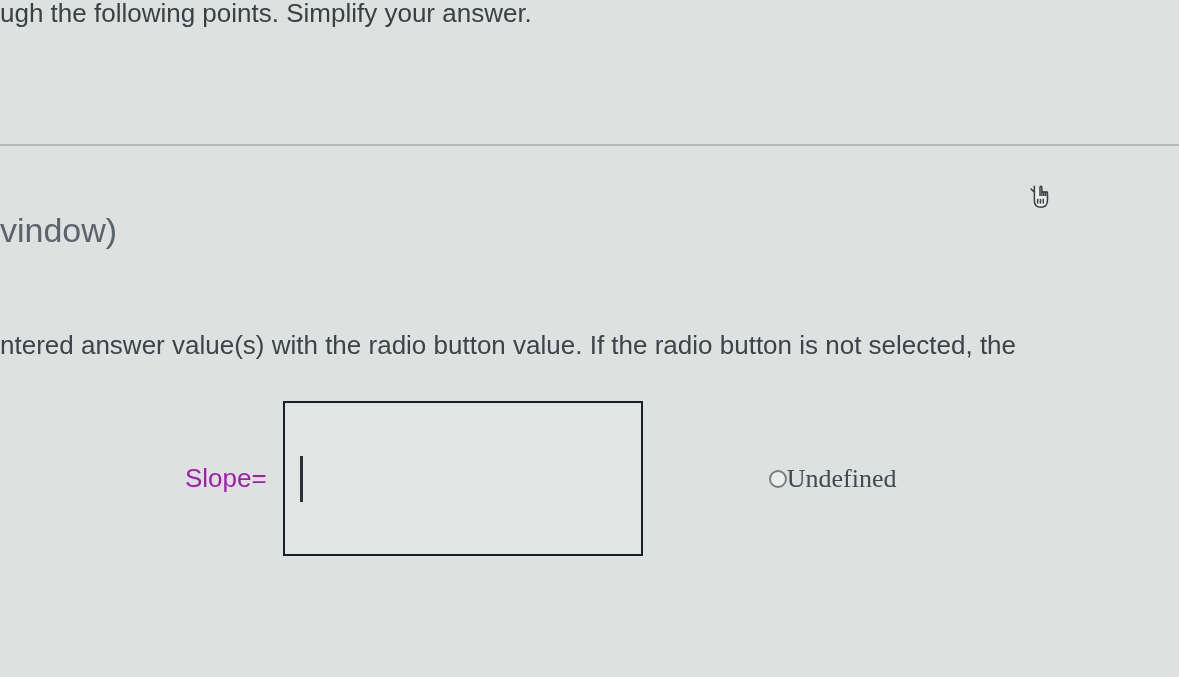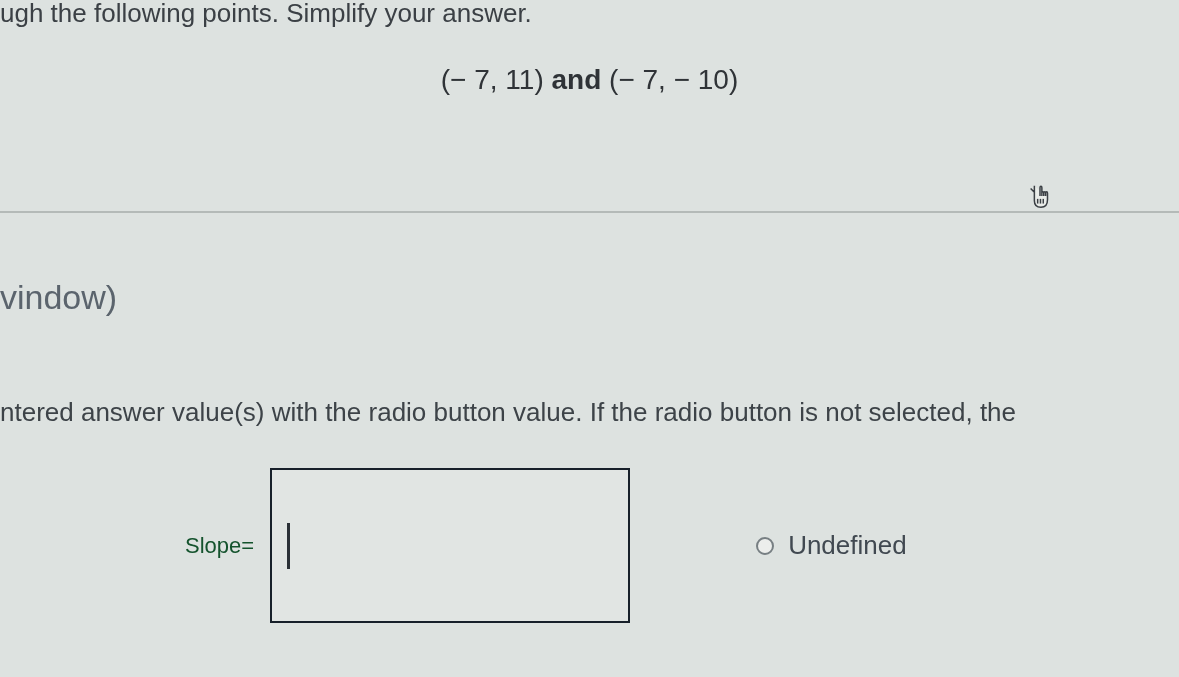--- a/index.html
+++ b/index.html
@@ -69,23 +69,23 @@
       white-space: nowrap;
     }
     .answer-row {
       display: flex;
       align-items: center;
       margin-top: 40px;
       margin-left: 185px;
       gap: 16px;
     }
     .slope-label {
-      font-size: 22px;
+      font-size: 26px;
       font-weight: 500;
-      color: #14532d;
+      color: #a21caf;
     }
     .slope-box {
       width: 360px;
       height: 155px;
       border: 2px solid #17202a;
       background: #e1e5e3;
       position: relative;
       display: flex;
       align-items: center;
     }
@@ -94,47 +94,42 @@
       left: 15px;
       top: 50%;
       transform: translateY(-50%);
       width: 3px;
       height: 46px;
       background: #2a3036;
     }
     .radio-wrap {
       display: flex;
       align-items: center;
-      gap: 14px;
       margin-left: 110px;
+      font-family: Liberation Serif, serif;
     }
     .radio-circle {
       width: 18px;
       height: 18px;
       border: 2px solid #777f83;
       border-radius: 50%;
       background: #eceeec;
       flex-shrink: 0;
     }
     .radio-label {
       font-size: 26px;
       color: #414951;
     }
   </style>
 </head>
 <body>
 
 <div class="question-top">
   <div class="q-line1">ugh the following points. Simplify your answer.</div>
 
-  <div class="q-points">
-    <span class="lpar">(− 7, 11)</span>
-    <span class="andword">and</span>
-    <span class="rpar">(− 7, − 10)</span>
-  </div>
 </div>
 
 <div class="cursor-icon">
   <svg viewBox="0 0 32 32" fill="none" stroke="#3a3f44" stroke-width="1.6">
     <path d="M10 4 C10 4 10 16 10 20 C10 24 12 27 17 27 C22 27 24 24 24 19 L24 12 C24 10 22 10 22 12 L22 15 M22 12 C22 10 20 10 20 12 L20 15 M20 12 C20 10 18 10 18 12 L18 15 M18 12 L18 6 C18 4 16 4 16 6 L16 15 M10 11 L6 7" fill="#e9ece9"></path>
     <line x1="13.5" y1="18" x2="13.5" y2="23"></line>
     <line x1="16.5" y1="18" x2="16.5" y2="23"></line>
     <line x1="19.5" y1="18" x2="19.5" y2="23"></line>
   </svg>
 </div>

